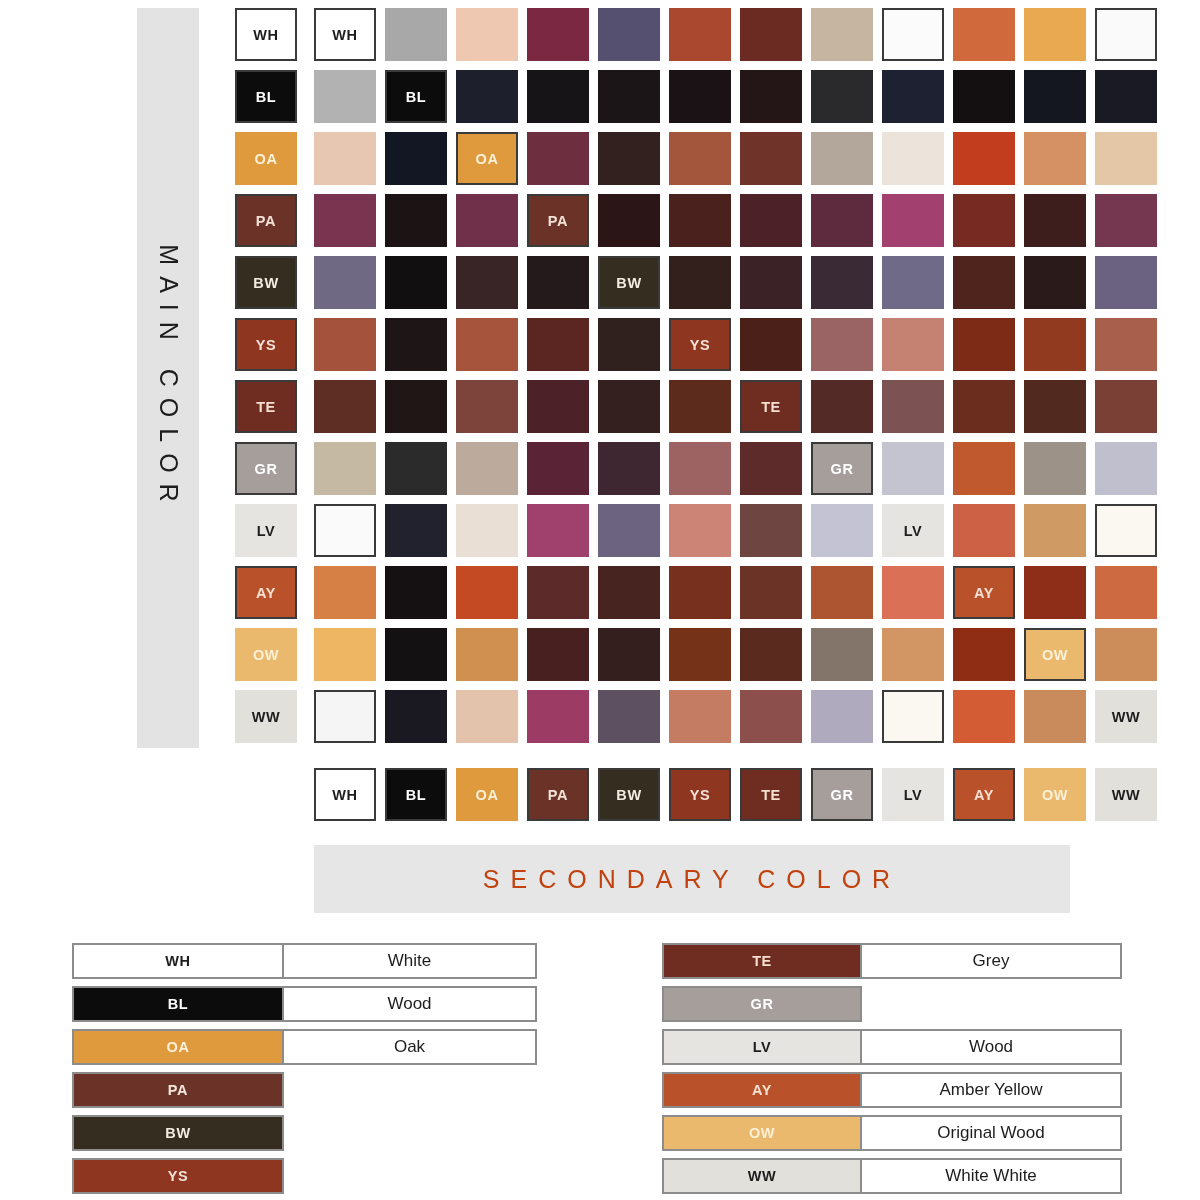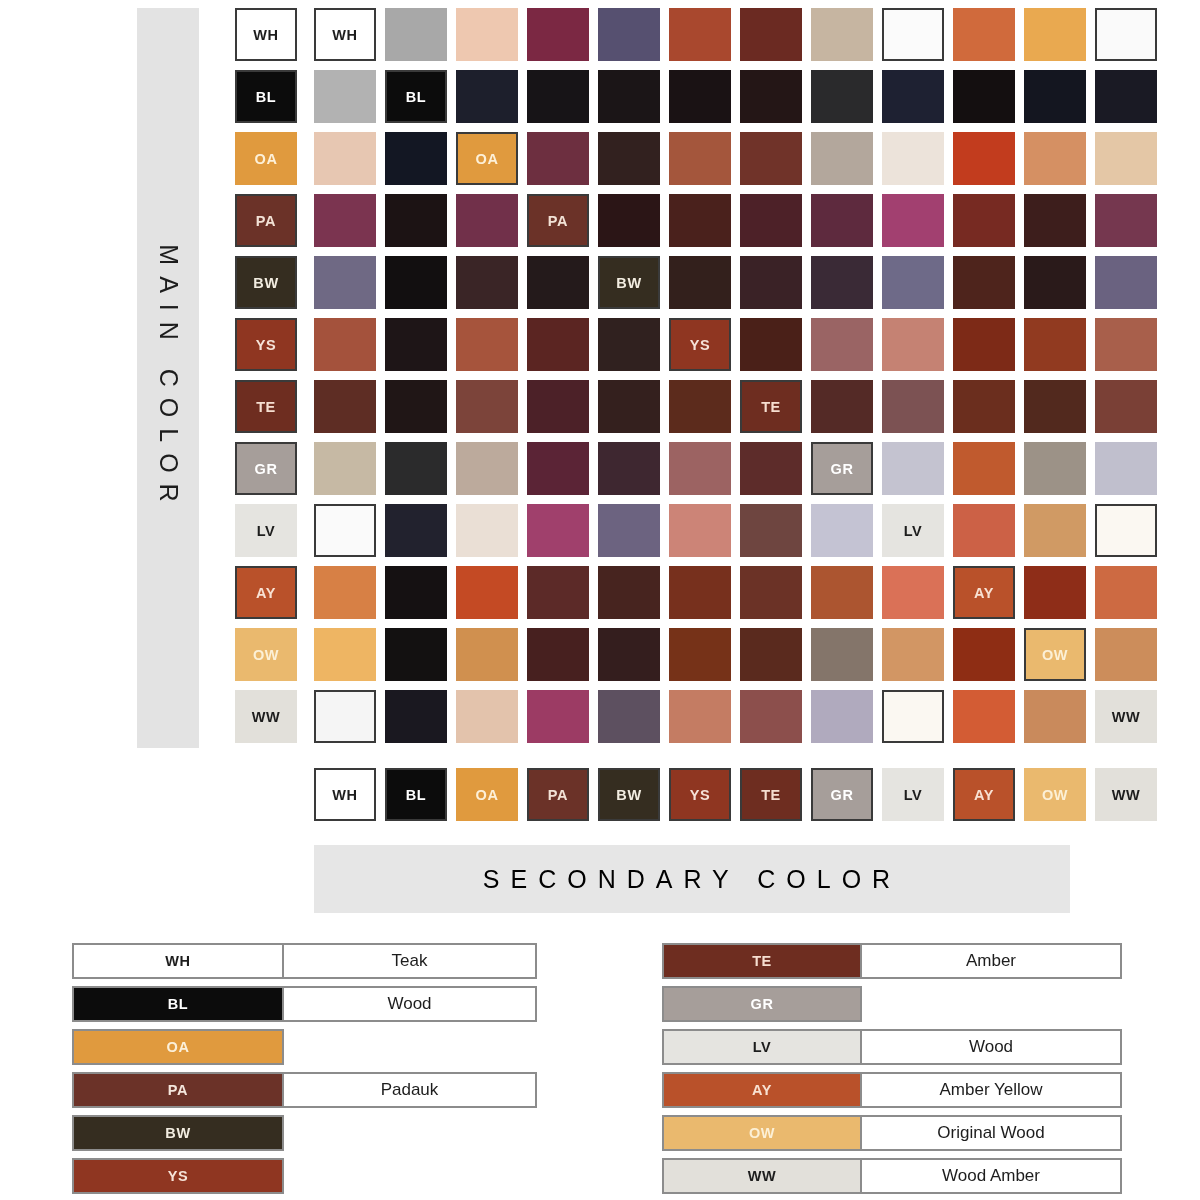--- a/index.html
+++ b/index.html
@@ -110,21 +110,21 @@
     width: 756px;
     height: 68px;
     background: #e6e6e6;
     display: flex;
     align-items: center;
     justify-content: center;
   }
   .secondary-banner .stext {
     font-size: 25px;
     letter-spacing: 11px;
-    color: #000000;
+    color: #c2410c;
   }
 
   
   .legend {
     position: absolute;
     display: flex;
     flex-direction: column;
   }
   .legend.left  { left: 72px;  top: 943px; width: 465px; }
   .legend.right { left: 662px; top: 943px; width: 460px; }
@@ -348,59 +348,59 @@
       <div class="swatch head-swatch" style="background: rgb(226, 224, 218); color: rgb(29, 29, 29);">WW</div>
     </div>
 
   <div class="secondary-banner">
     <span class="stext">SECONDARY COLOR</span>
   </div>
 
   <div class="legend left" id="legend-left">
       <div class="legend-row">
         <div class="legend-code" style="background: rgb(255, 255, 255); color: rgb(29, 29, 29);">WH</div>
-        <div class="legend-name">Teak</div>
+        <div class="legend-name">White</div>
       </div>
       <div class="legend-row">
         <div class="legend-code" style="background: rgb(12, 12, 12); color: rgb(255, 255, 255);">BL</div>
         <div class="legend-name">Wood</div>
       </div>
       <div class="legend-row">
         <div class="legend-code" style="background: rgb(224, 154, 62); color: rgb(251, 240, 218);">OA</div>
+        <div class="legend-name">Oak</div>
       </div>
       <div class="legend-row">
         <div class="legend-code" style="background: rgb(107, 50, 40); color: rgb(244, 230, 220);">PA</div>
-        <div class="legend-name">Padauk</div>
       </div>
       <div class="legend-row">
         <div class="legend-code" style="background: rgb(53, 45, 32); color: rgb(242, 236, 224);">BW</div>
       </div>
       <div class="legend-row">
         <div class="legend-code" style="background: rgb(143, 54, 33); color: rgb(246, 227, 216);">YS</div>
       </div>
     </div>
   <div class="legend right" id="legend-right">
       <div class="legend-row">
         <div class="legend-code" style="background: rgb(110, 45, 32); color: rgb(246, 222, 208);">TE</div>
-        <div class="legend-name">Amber</div>
+        <div class="legend-name">Grey</div>
       </div>
       <div class="legend-row">
         <div class="legend-code" style="background: rgb(166, 158, 154); color: rgb(255, 255, 255);">GR</div>
       </div>
       <div class="legend-row">
         <div class="legend-code" style="background: rgb(229, 228, 224); color: rgb(29, 29, 29);">LV</div>
         <div class="legend-name">Wood</div>
       </div>
       <div class="legend-row">
         <div class="legend-code" style="background: rgb(185, 81, 42); color: rgb(248, 225, 210);">AY</div>
         <div class="legend-name">Amber Yellow</div>
       </div>
       <div class="legend-row">
         <div class="legend-code" style="background: rgb(234, 185, 110); color: rgb(252, 240, 214);">OW</div>
         <div class="legend-name">Original Wood</div>
       </div>
       <div class="legend-row">
         <div class="legend-code" style="background: rgb(226, 224, 218); color: rgb(29, 29, 29);">WW</div>
-        <div class="legend-name">Wood Amber</div>
+        <div class="legend-name">White White</div>
       </div>
     </div>
 
 </div>
 
 </body></html>

